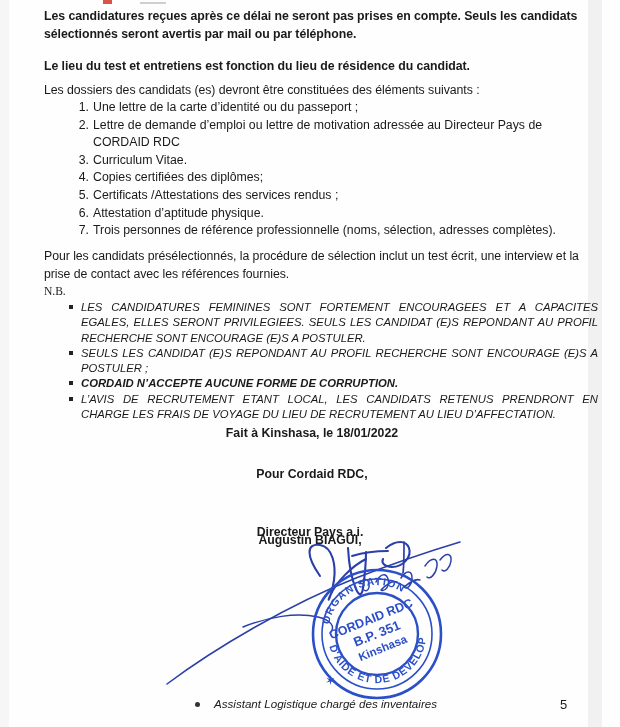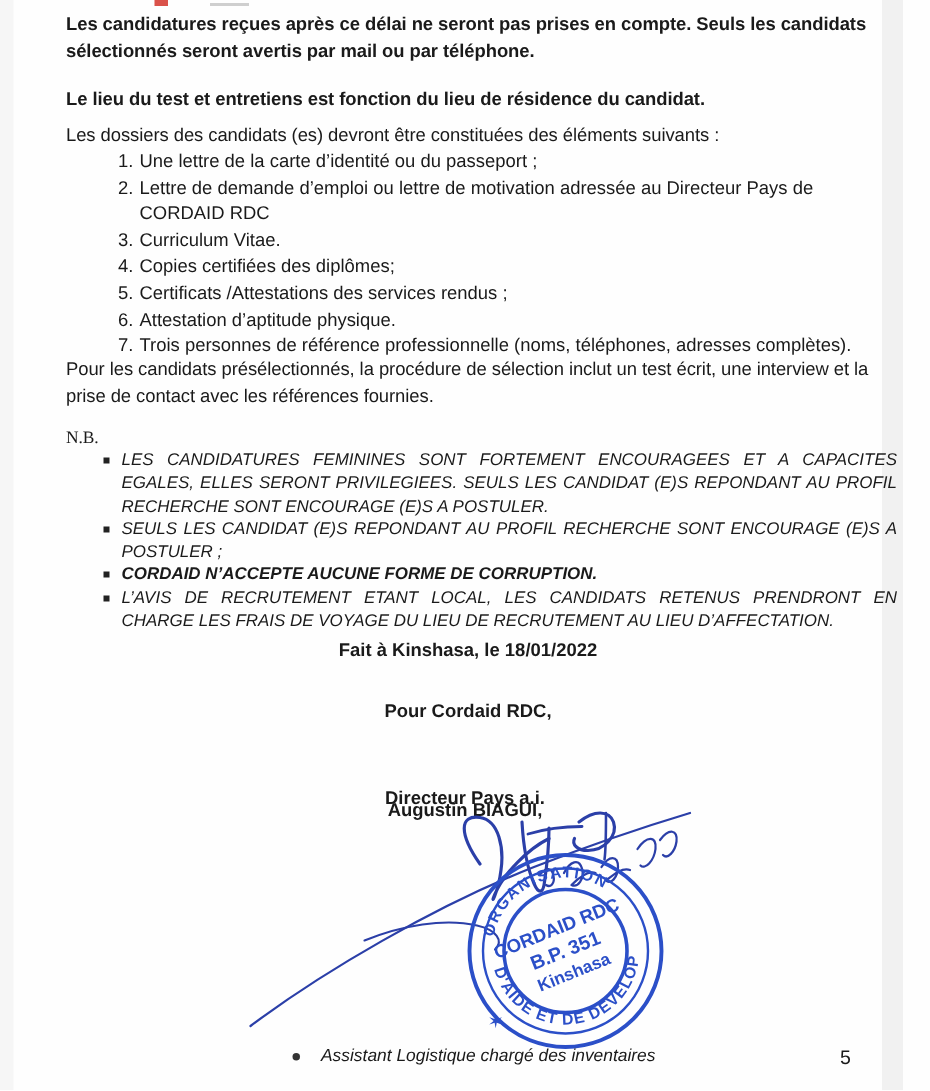--- a/index.html
+++ b/index.html
@@ -179,24 +179,24 @@
 
   <div class="body-text" style="top:82px;">Les dossiers des candidats (es) devront être constituées des éléments suivants :</div>
 
   <ol class="num-list" id="doc-list" style="top:99px;">
       <li><span class="num">1.</span><span>Une lettre de la carte d’identité ou du passeport ;</span></li>
       <li><span class="num">2.</span><span>Lettre de demande d’emploi ou lettre de motivation adressée au Directeur Pays de CORDAID RDC</span></li>
       <li><span class="num">3.</span><span>Curriculum Vitae.</span></li>
       <li><span class="num">4.</span><span>Copies certifiées des diplômes;</span></li>
       <li><span class="num">5.</span><span>Certificats /Attestations des services rendus ;</span></li>
       <li><span class="num">6.</span><span>Attestation d’aptitude physique.</span></li>
-      <li><span class="num">7.</span><span>Trois personnes de référence professionnelle (noms, téléphones, adresses complètes).</span></li>
+      <li><span class="num">7.</span><span>Trois personnes de référence professionnelle (noms, sélection, adresses complètes).</span></li>
     </ol>
 
-  <div class="body-text" style="top:238px;">Pour les candidats présélectionnés, la procédure de sélection inclut un test écrit, une interview et la prise de contact avec les références fournies.</div>
+  <div class="body-text" style="top:248px;">Pour les candidats présélectionnés, la procédure de sélection inclut un test écrit, une interview et la prise de contact avec les références fournies.</div>
 
   <div class="body-text" style="top:283px; font-size:11.6px;font-family:Liberation Serif, serif;">N.B.</div>
 
   <ul class="nb-list" id="nb-list" style="top:300px;">
       <li><span class="sq"></span><span>LES CANDIDATURES FEMININES SONT FORTEMENT ENCOURAGEES ET A CAPACITES EGALES, ELLES SERONT PRIVILEGIEES. SEULS LES CANDIDAT (E)S REPONDANT AU PROFIL RECHERCHE SONT ENCOURAGE (E)S A POSTULER.</span></li>
       <li><span class="sq"></span><span>SEULS LES CANDIDAT (E)S REPONDANT AU PROFIL RECHERCHE SONT ENCOURAGE (E)S A POSTULER ;</span></li>
       <li class="strong"><span class="sq"></span><span>CORDAID N’ACCEPTE AUCUNE FORME DE CORRUPTION.</span></li>
       <li><span class="sq"></span><span>L’AVIS DE RECRUTEMENT ETANT LOCAL, LES CANDIDATS RETENUS PRENDRONT EN CHARGE LES FRAIS DE VOYAGE DU LIEU DE RECRUTEMENT AU LIEU D’AFFECTATION.</span></li>
     </ul>
 

